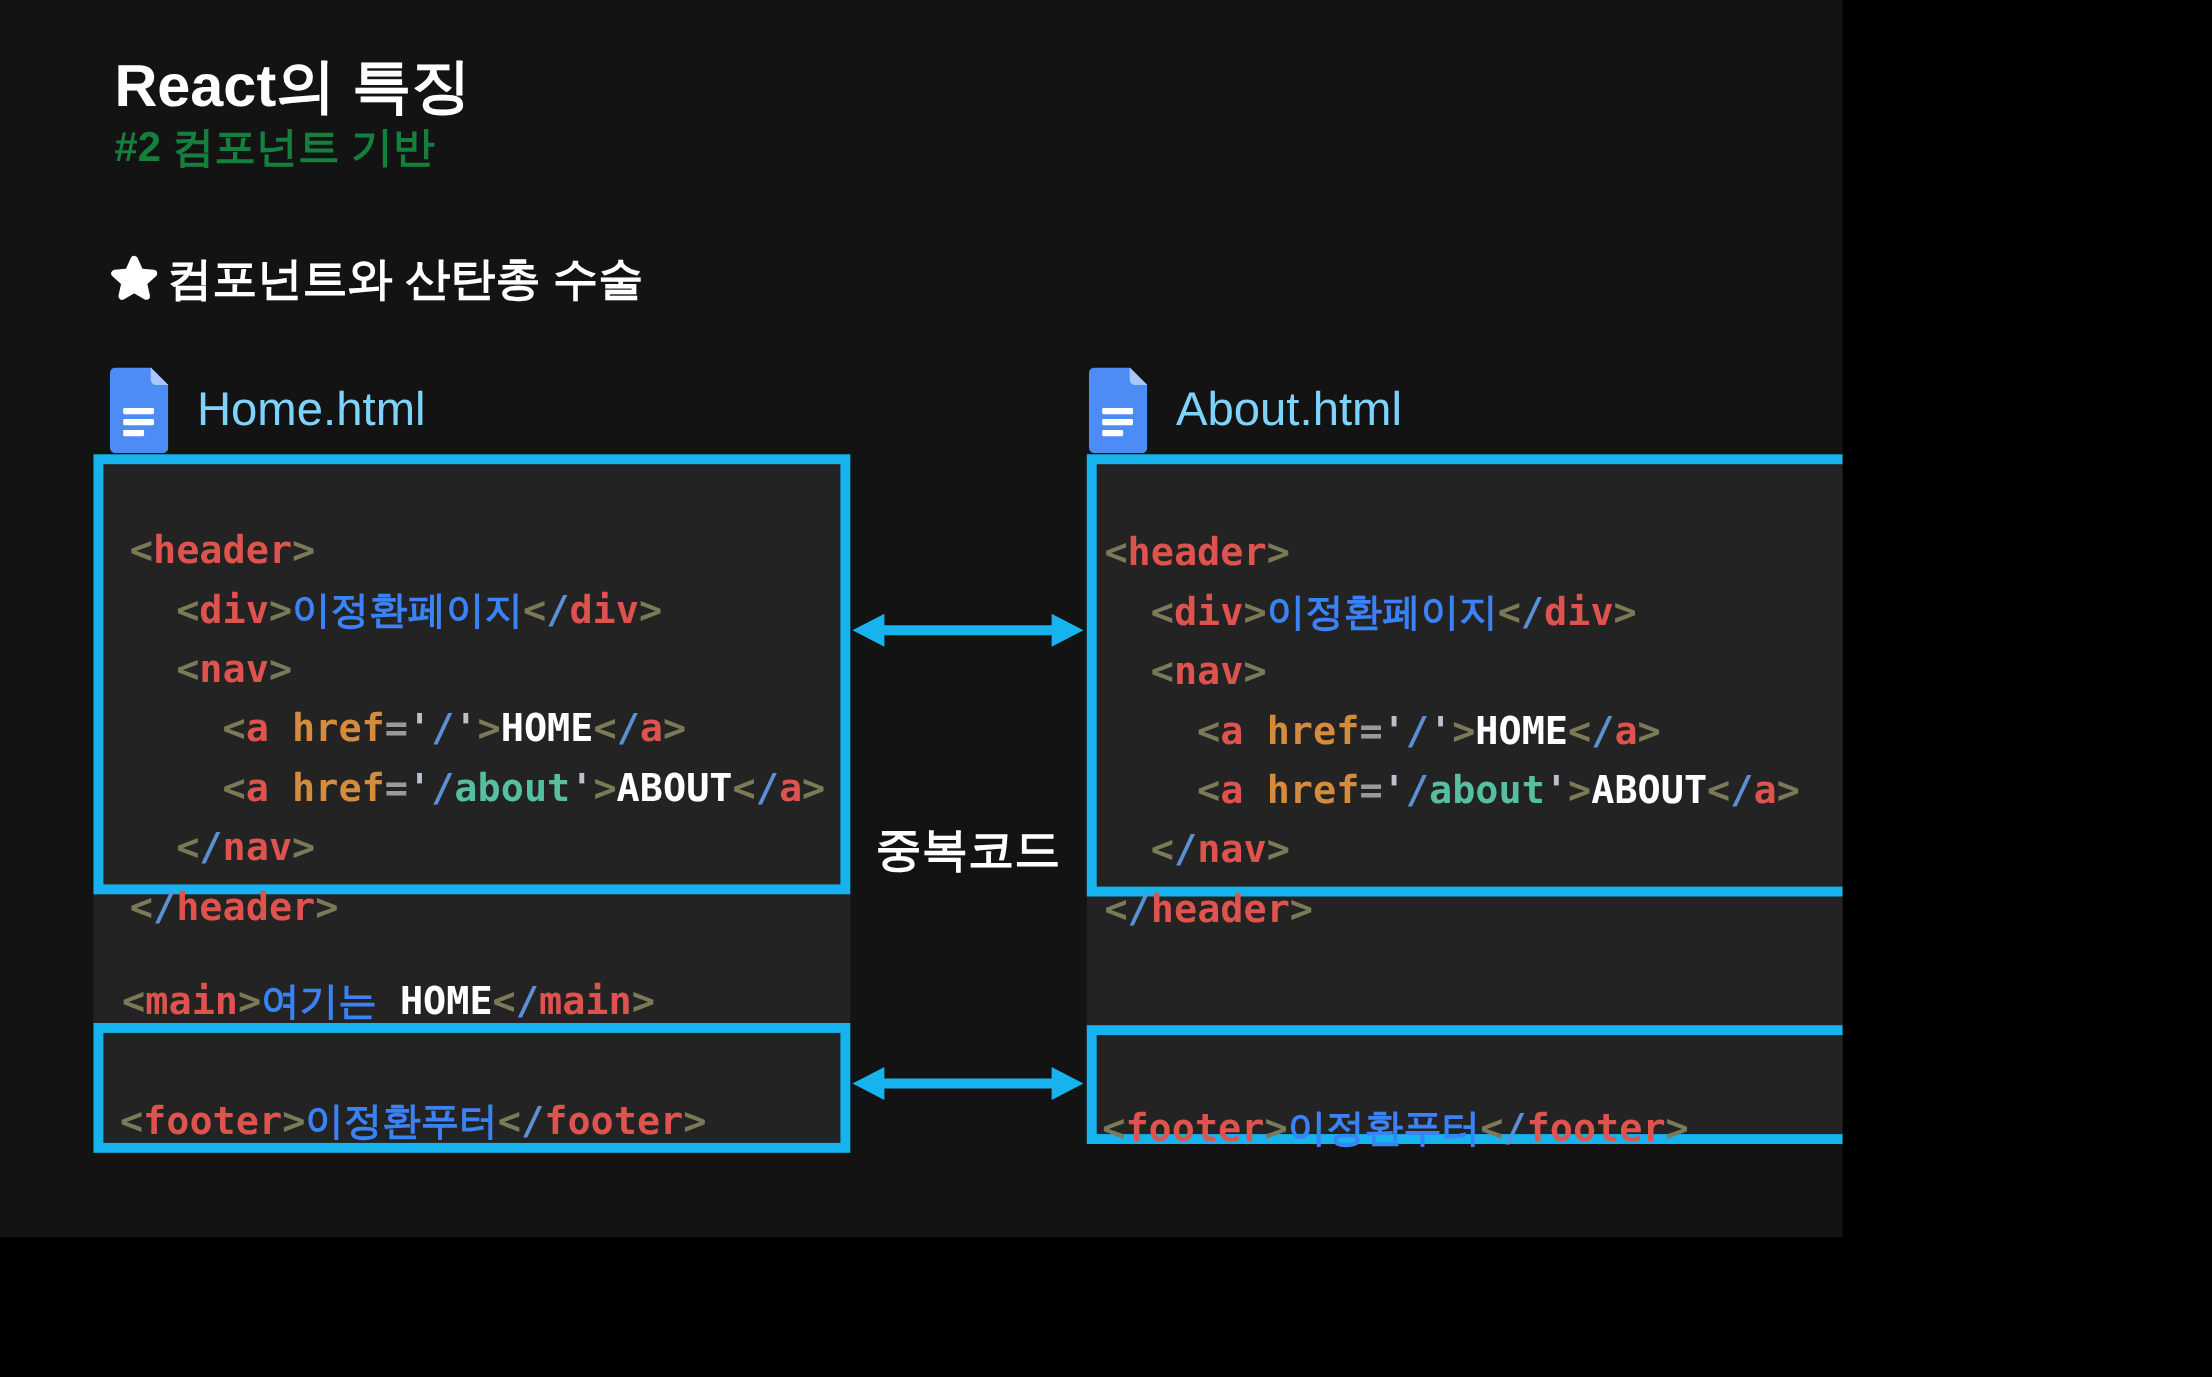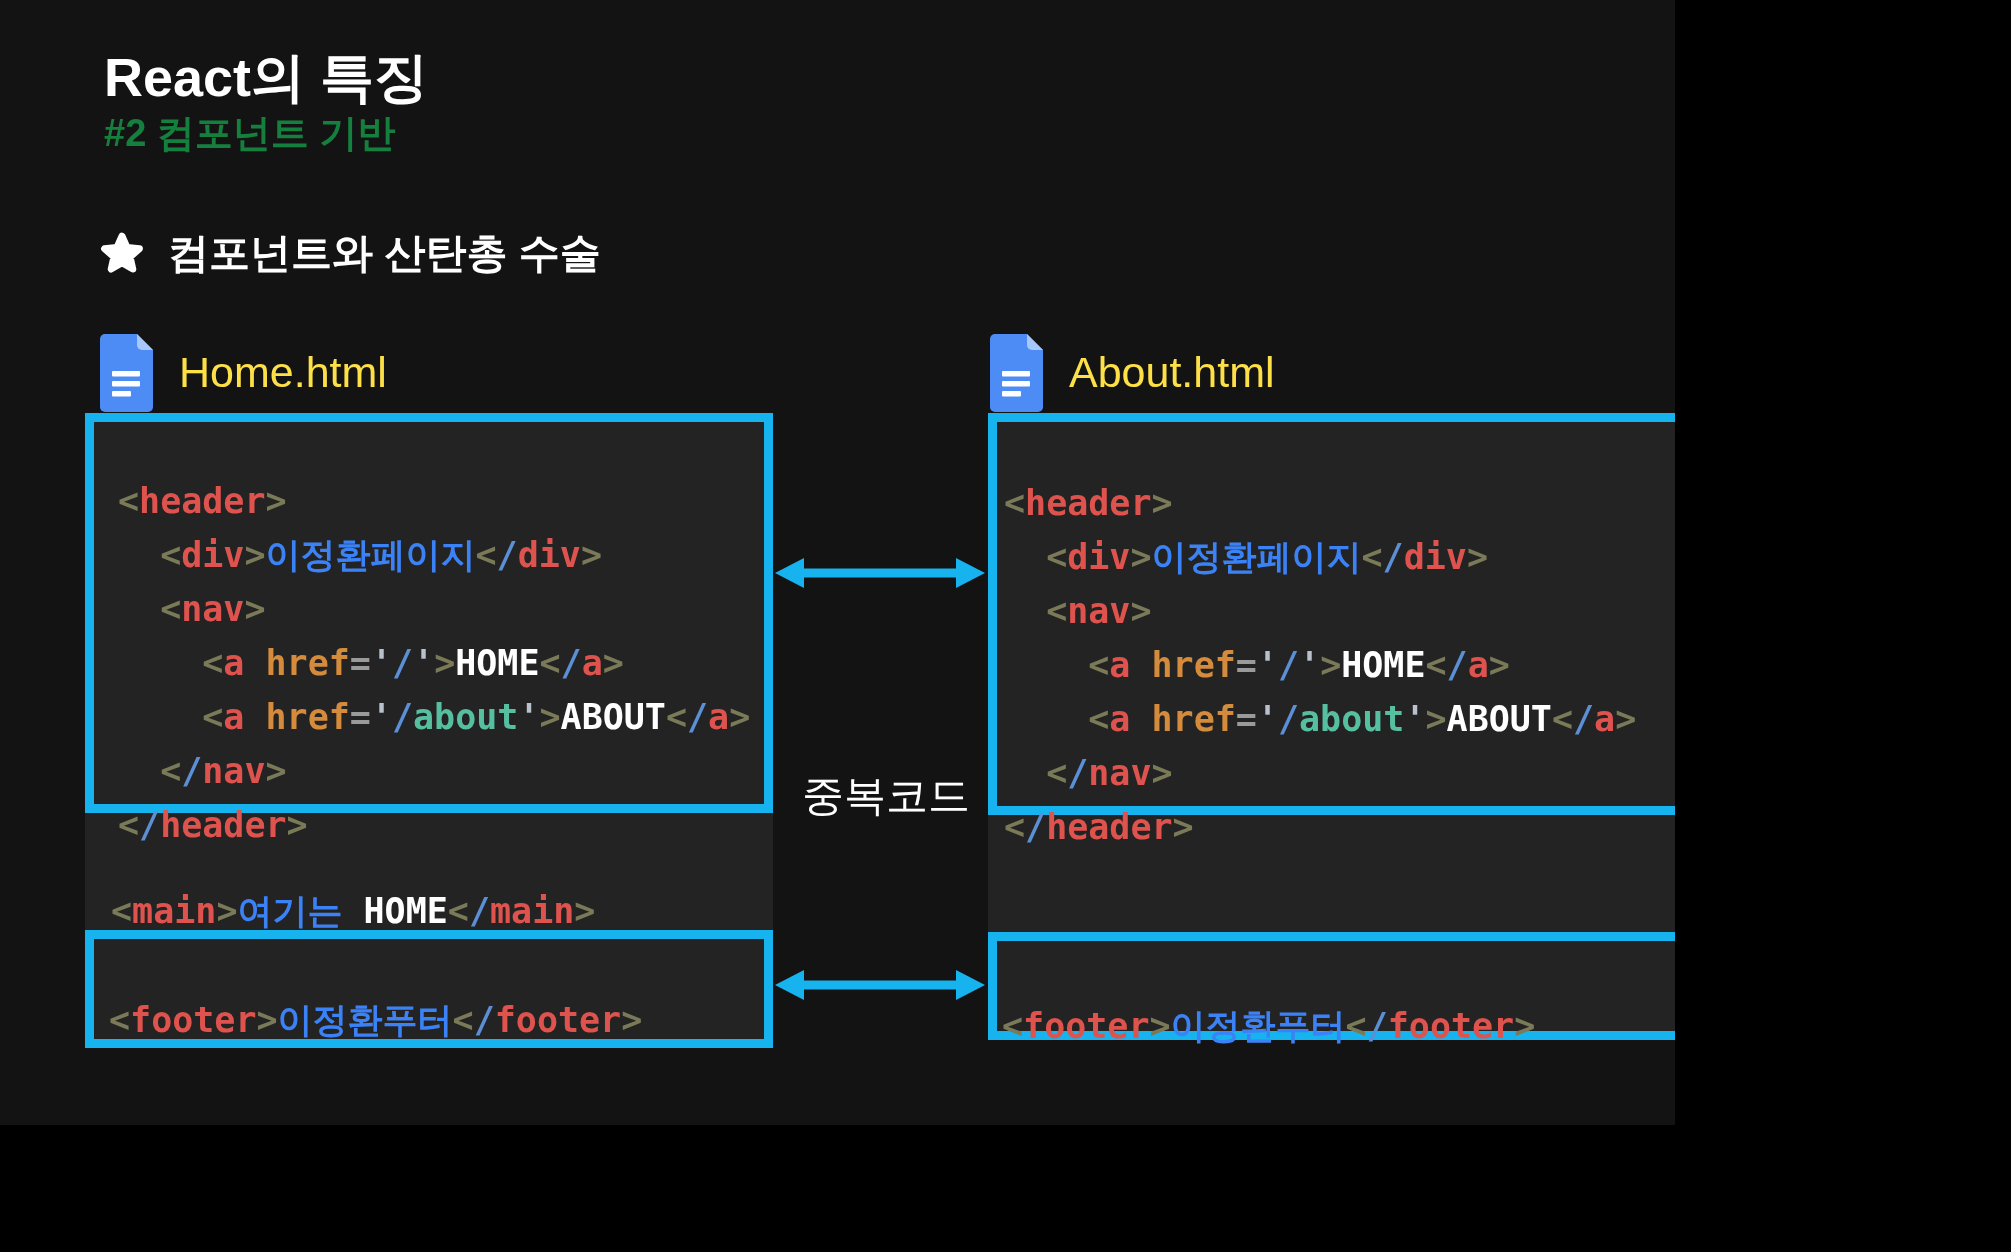--- a/index.html
+++ b/index.html
@@ -26,29 +26,29 @@
     position: absolute; left: 104px; top: 42px;
     font-size: 54px; font-weight: 700; color: #ffffff;
     letter-spacing: 0;
   }
   .subtitle {
     position: absolute; left: 104px; top: 108px;
     font-size: 38px; font-weight: 700; color: #15803d;
   }
   .bullet-row {
     position: absolute; left: 98px; top: 226px;
-    display: flex; align-items: center; gap: 22px;
+    display: flex; align-items: center; gap: 6px;
   }
   .star { width: 48px; height: 48px; }
   .bullet-text { font-size: 41px; font-weight: 700; color: #ffffff; }
 
   .file-head { position: absolute; display: flex; align-items: flex-start; }
   .doc-icon { width: 53px; height: 78px; display: block; }
   .file-name {
-    font-size: 43px; font-weight: 400; color: #fde047;
+    font-size: 43px; font-weight: 400; color: #7dd3fc;
     margin-left: 26px; margin-top: 14px;
   }
 
   .code-bg { position: absolute; background: #232323; z-index: 1; }
   .hl-box {
     position: absolute; border: 9px solid #16b3ef; z-index: 1;
   }
   .code {
     font-family: "DejaVu Sans Mono", monospace;
     font-weight: 700; font-size: 35px;
@@ -63,23 +63,23 @@
   .tk-tag { color: #de534e; }
   .tk-sl  { color: #5b8fd6; }
   .tk-at  { color: #d58b3c; }
   .tk-eq  { color: #9a9a9a; }
   .tk-q   { color: #b9c2cc; }
   .tk-st  { color: #56bfa0; }
   .tk-tx  { color: #3b82f6; }
   .tk-btx { color: #ffffff; }
 
   .dup-label {
-    position: absolute; left: 796px; top: 768px; width: 174px;
-    text-align: right;
-    font-size: 42px; font-weight: 400; color: #ffffff;
+    position: absolute; left: 796px; top: 744px; width: 174px;
+    text-align: left;
+    font-size: 42px; font-weight: 700; color: #ffffff;
     z-index: 1;
   }
   .arrow { position: absolute; z-index: 1; }
 
   .react-logo { position: absolute; left: 1737px; top: 797px; width: 200px; height: 178px; color: #5ed4f5; z-index: 1; }
   .react-reflection {
     position: absolute; left: 1737px; top: 1044px; width: 200px; height: 178px;
     color: #38626e; transform: scaleY(-1); z-index: 3; opacity: 0.85;
     -webkit-mask-image: linear-gradient(to bottom, rgba(0,0,0,0.9) 0%, rgba(0,0,0,0.4) 45%, rgba(0,0,0,0.12) 70%, rgba(0,0,0,0) 95%);
     mask-image: linear-gradient(to bottom, rgba(0,0,0,0.9) 0%, rgba(0,0,0,0.4) 45%, rgba(0,0,0,0.12) 70%, rgba(0,0,0,0) 95%);

